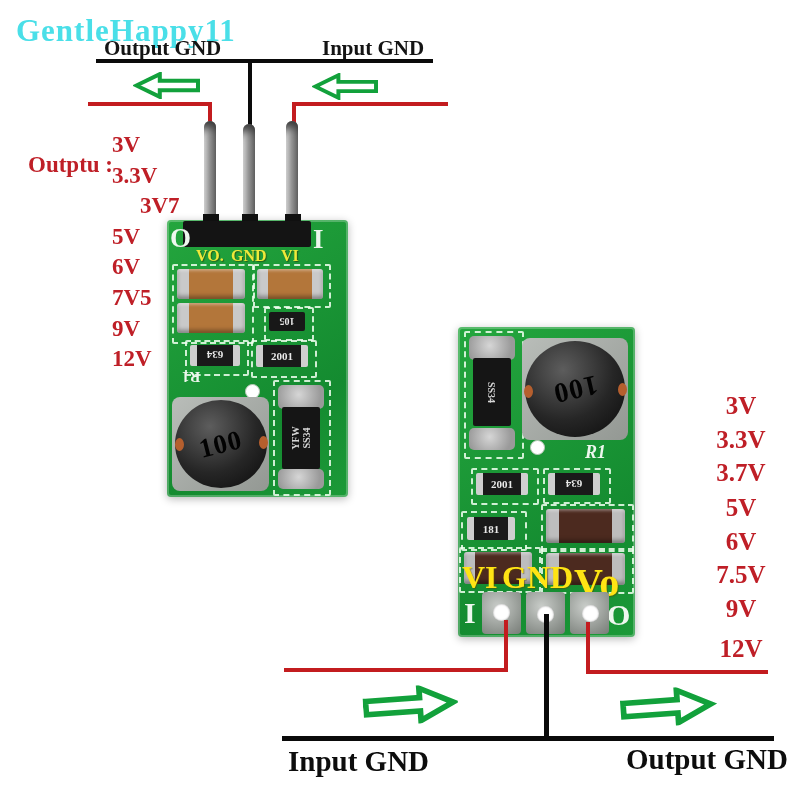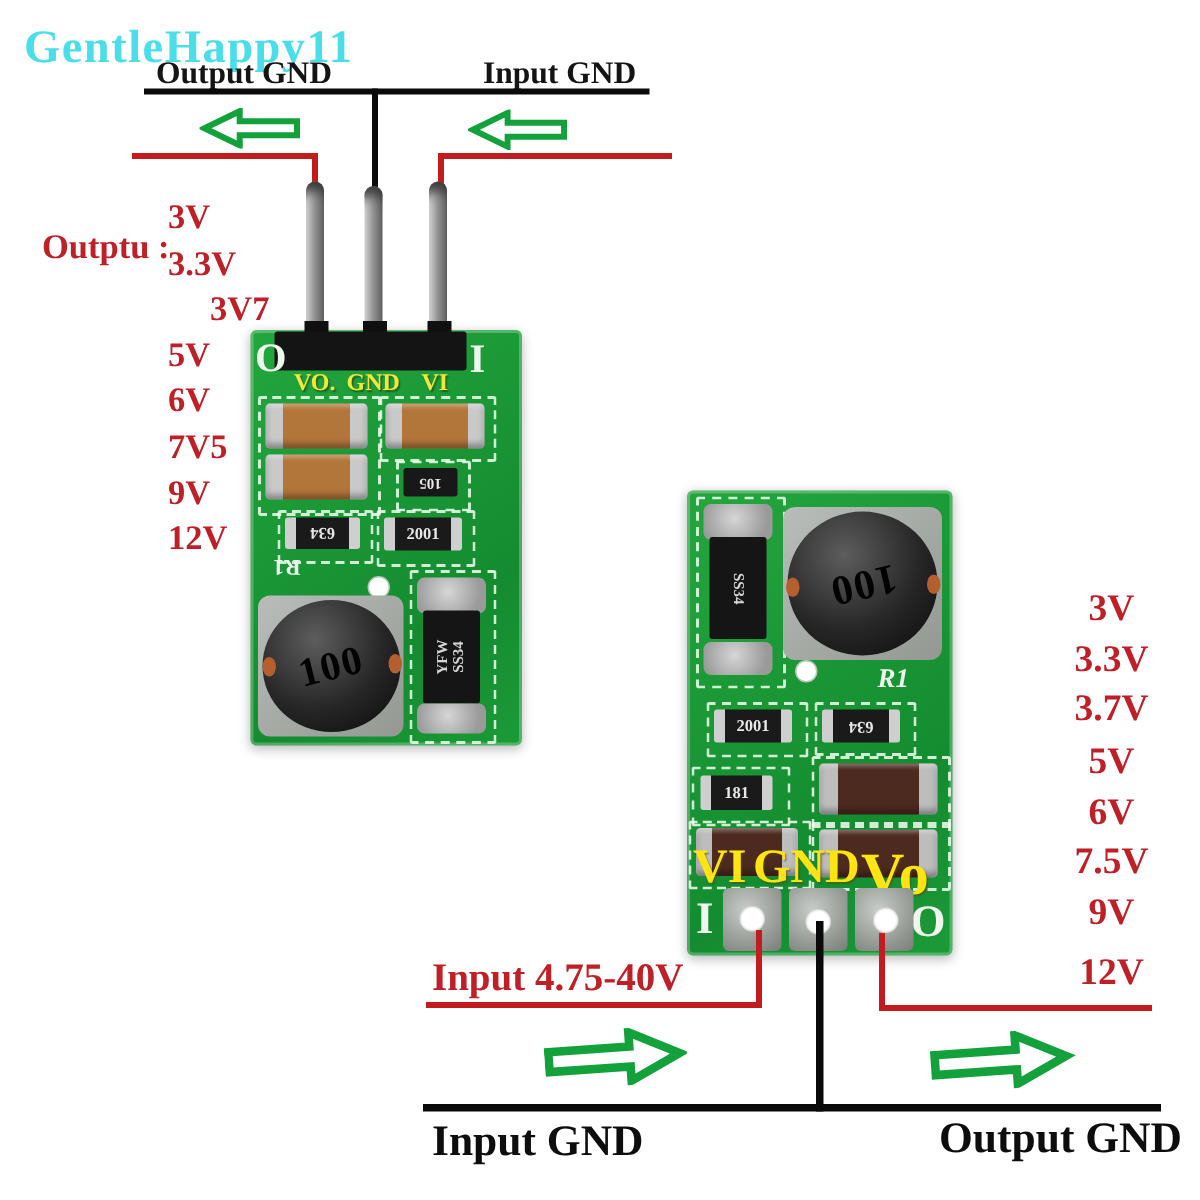--- a/index.html
+++ b/index.html
@@ -196,21 +196,20 @@
   <div class="abs t-red vlist-r" style="left:703px;top:426px;width:76px;text-align:center;">3.3V</div>
   <div class="abs t-red vlist-r" style="left:703px;top:459px;width:76px;text-align:center;">3.7V</div>
   <div class="abs t-red vlist-r" style="left:703px;top:494px;width:76px;text-align:center;">5V</div>
   <div class="abs t-red vlist-r" style="left:703px;top:528px;width:76px;text-align:center;">6V</div>
   <div class="abs t-red vlist-r" style="left:703px;top:561px;width:76px;text-align:center;">7.5V</div>
   <div class="abs t-red vlist-r" style="left:703px;top:595px;width:76px;text-align:center;">9V</div>
   <div class="abs t-red vlist-r" style="left:703px;top:635px;width:76px;text-align:center;">12V</div>
 
   <div class="line-red" style="left:504px;top:620px;width:4px;height:52px;"></div>
   <div class="line-red" style="left:284px;top:668px;width:224px;height:4px;"></div>
-  <div class="abs t-red" style="left:288px;top:637px;font-size:26px;">Input 4.75-40V</div>
 
   <div class="line-red" style="left:586px;top:622px;width:4px;height:52px;"></div>
   <div class="line-red" style="left:586px;top:670px;width:182px;height:4px;"></div>
 
   <svg class="arrow" style="left:363px;top:686px;transform:rotate(-4deg);" width="95" height="38" viewBox="0 0 100 40">
     <polygon points="3,13 60,13 60,3 95,20 60,37 60,27 3,27"></polygon>
   </svg>
   <svg class="arrow" style="left:618px;top:688px;transform:rotate(-4deg);" width="100" height="38" viewBox="0 0 100 40">
     <polygon points="3,13 60,13 60,3 95,20 60,37 60,27 3,27"></polygon>
   </svg>

